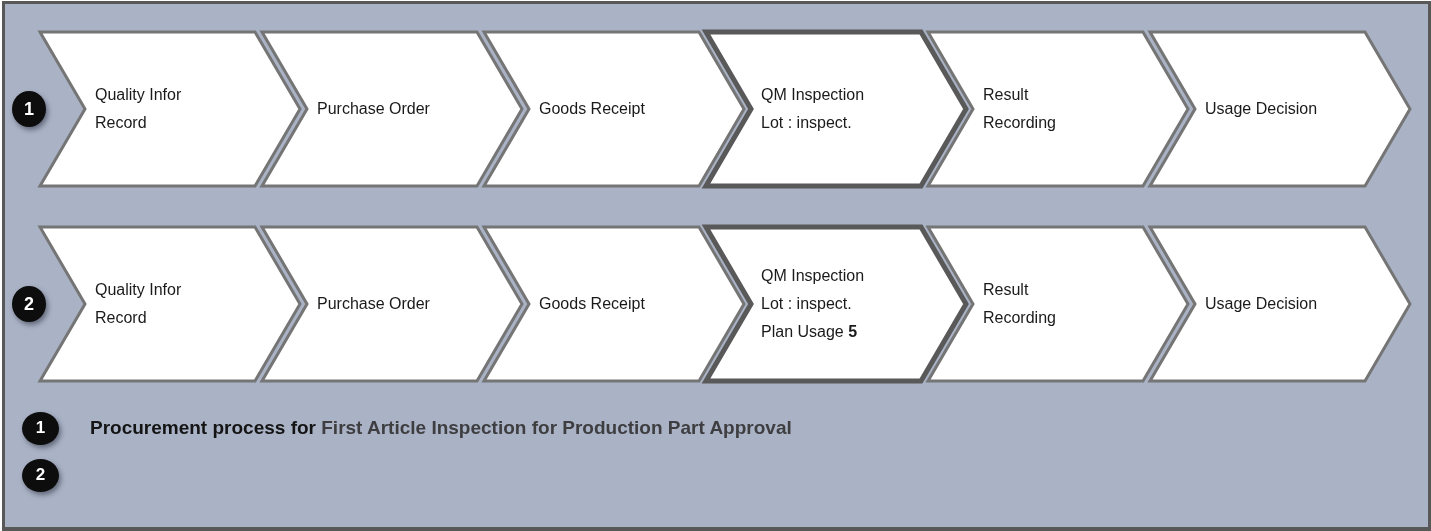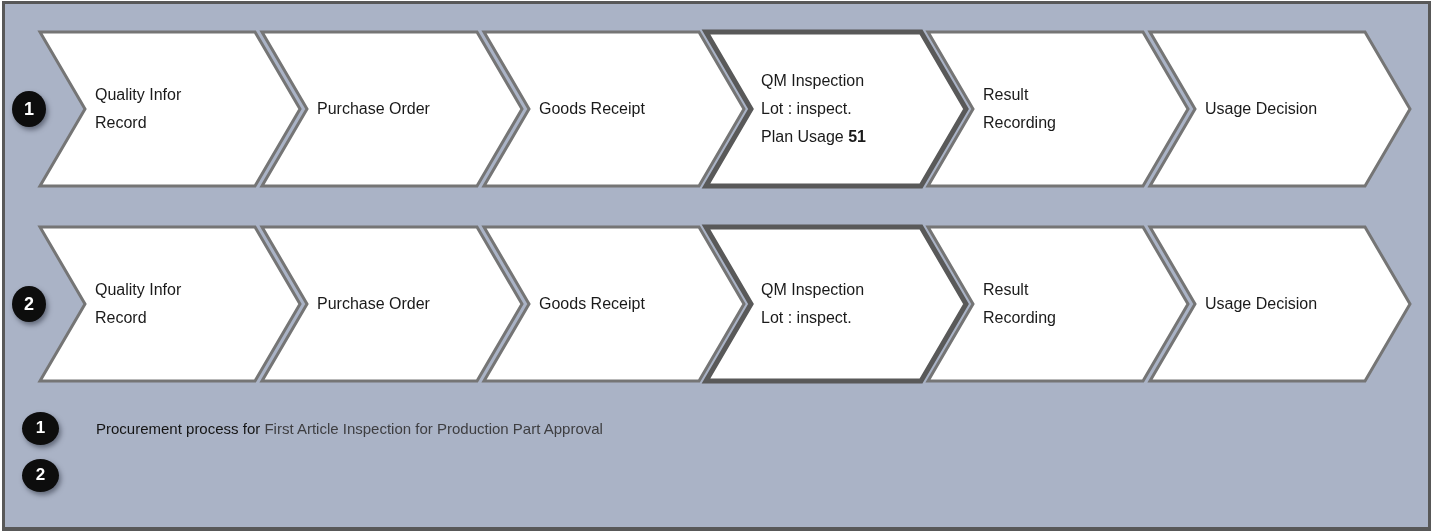--- a/index.html
+++ b/index.html
@@ -75,23 +75,24 @@
     height:36px;
     display:flex;align-items:center;
     gap:27px;
   }
   .legend-badge{
     width:37px;height:33px;
     font-size:17px;
     flex:0 0 auto;
   }
   .legend-text{
-    margin:10px;
-    font-size:15px;
+    margin:4px;
+    font-size:19px;
     white-space:nowrap;
+    font-weight:bold;
   }
   .legend-prefix{color:var(--legend-primary);}
   .legend-detail{color:var(--legend-secondary);}
 </style>
 </head>
 <body>
 
 <div id="stage">
   <div class="frame"></div>
 
@@ -125,21 +126,20 @@
             <div class="label-line"><span>Goods Receipt</span></div>
           </div>
         </div>
         <div class="chevron highlighted" style="left: 706px; top: 32px;">
           <svg width="262" height="154">
             <polygon points="0,0 215,0 260,77 215,154 0,154 45,77"></polygon>
           </svg>
           <div class="chevron-label">
             <div class="label-line"><span>QM Inspection</span></div>
             <div class="label-line"><span>Lot : inspect.</span></div>
-            <div class="label-line"><span>Plan Usage</span> <b>51</b></div>
           </div>
         </div>
         <div class="chevron" style="left: 928px; top: 32px;">
           <svg width="262" height="154">
             <polygon points="0,0 215,0 260,77 215,154 0,154 45,77"></polygon>
           </svg>
           <div class="chevron-label">
             <div class="label-line"><span>Result</span></div>
             <div class="label-line"><span>Recording</span></div>
           </div>
@@ -182,20 +182,21 @@
             <div class="label-line"><span>Goods Receipt</span></div>
           </div>
         </div>
         <div class="chevron highlighted" style="left: 706px; top: 227px;">
           <svg width="262" height="154">
             <polygon points="0,0 215,0 260,77 215,154 0,154 45,77"></polygon>
           </svg>
           <div class="chevron-label">
             <div class="label-line"><span>QM Inspection</span></div>
             <div class="label-line"><span>Lot : inspect.</span></div>
+            <div class="label-line"><span>Plan Usage</span> <b>5</b></div>
           </div>
         </div>
         <div class="chevron" style="left: 928px; top: 227px;">
           <svg width="262" height="154">
             <polygon points="0,0 215,0 260,77 215,154 0,154 45,77"></polygon>
           </svg>
           <div class="chevron-label">
             <div class="label-line"><span>Result</span></div>
             <div class="label-line"><span>Recording</span></div>
           </div>

